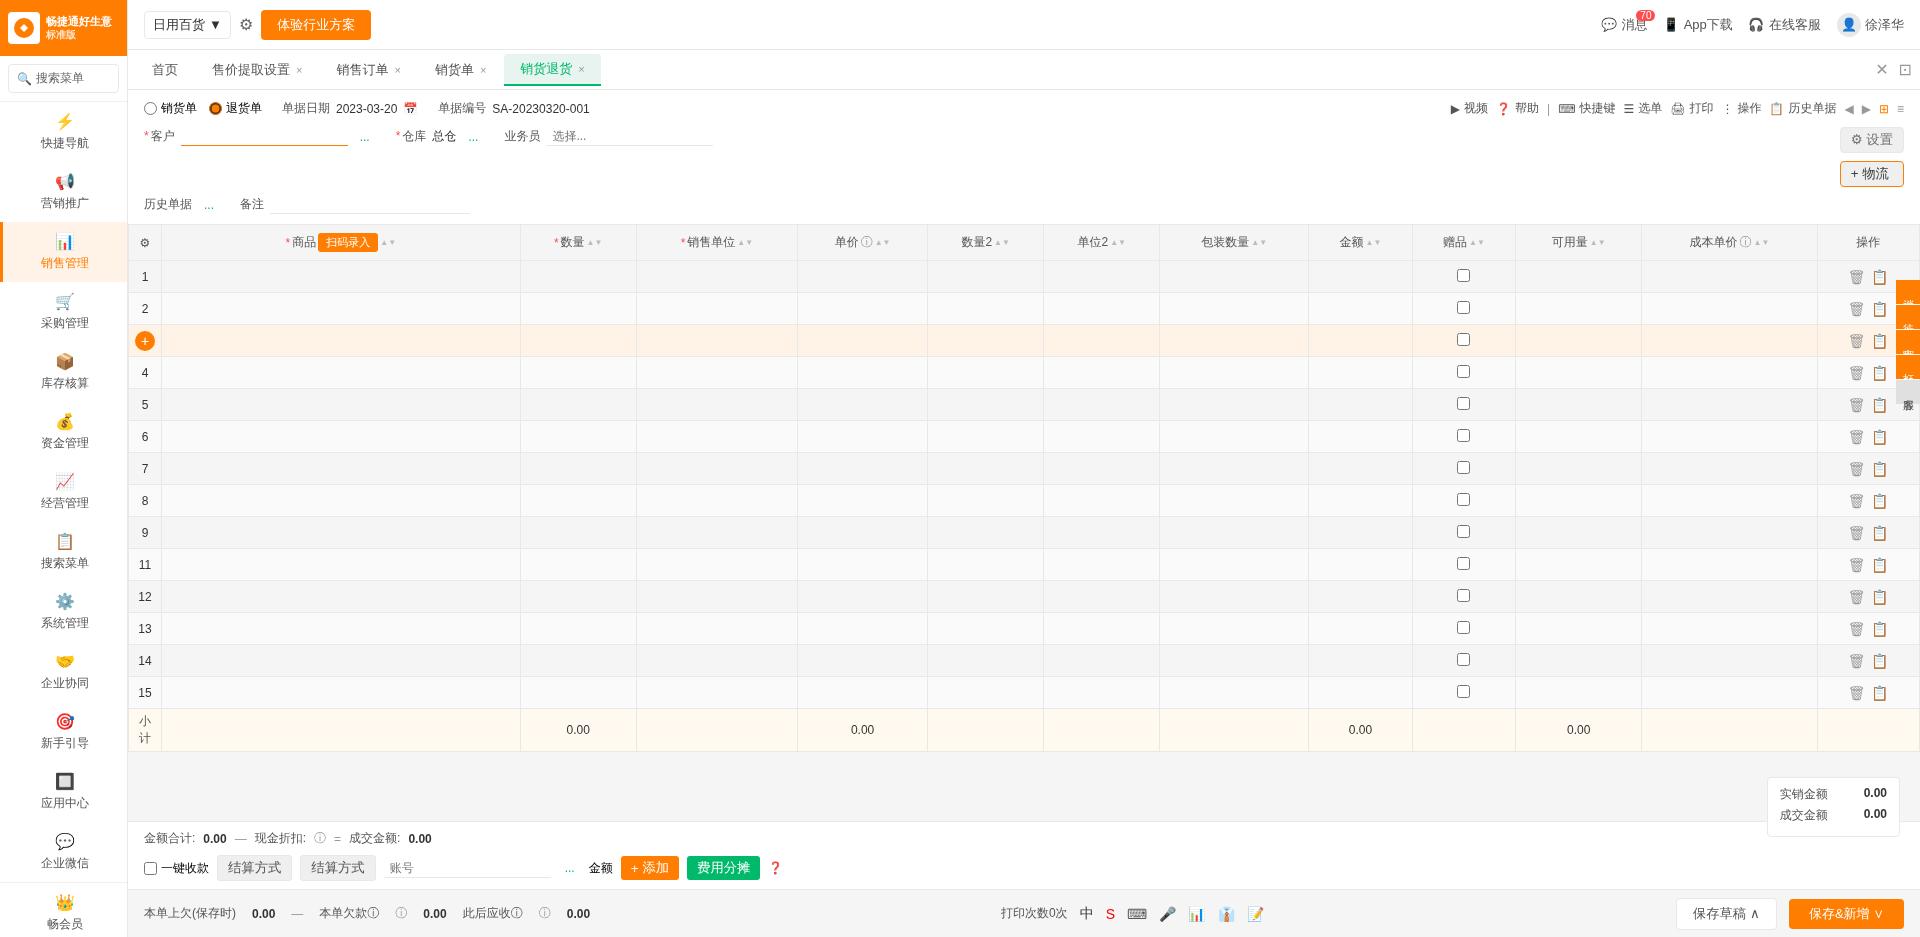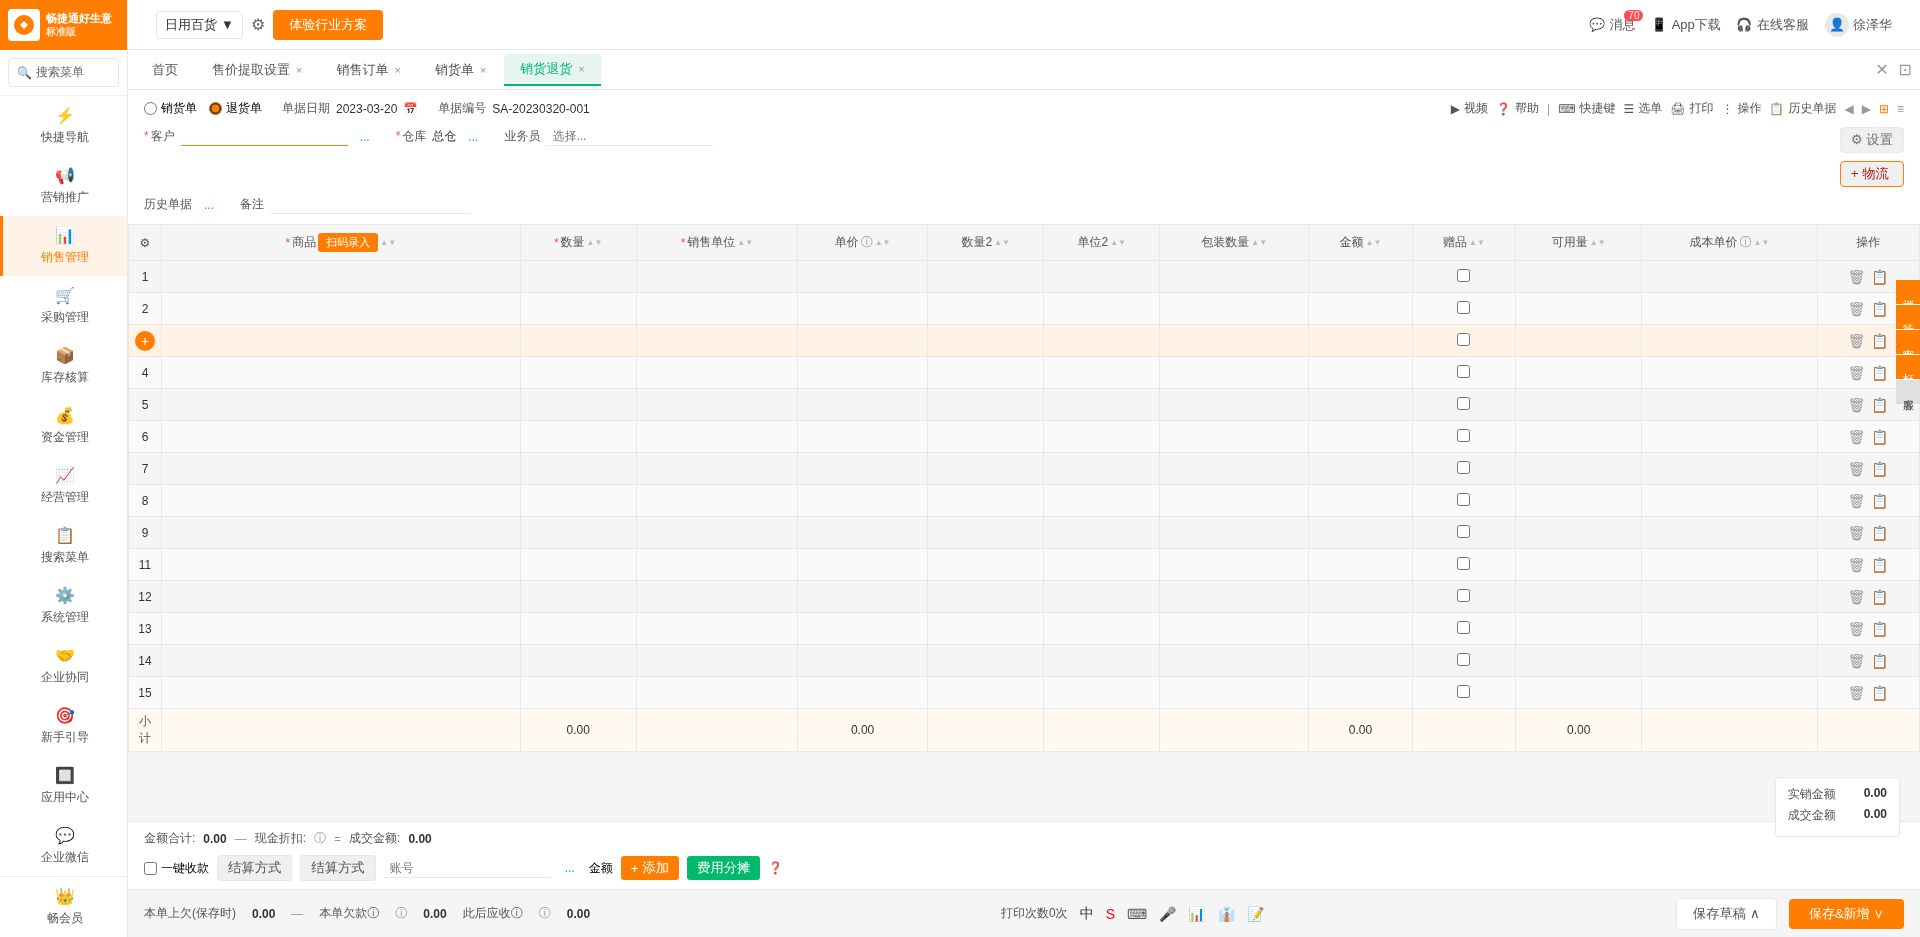--- a/index.html
+++ b/index.html
@@ -1,34 +1,34 @@
 <!DOCTYPE html>
 <html><head>
   <meta charset="utf-8">
   <style>
     * { margin: 0; padding: 0; box-sizing: border-box; }
     body { font-family: 'Microsoft YaHei', Arial, sans-serif; font-size: 12px; background: #f5f5f5; width: 1920px; height: 937px; overflow: hidden; display: flex; }
 
     
     .sidebar { width: 128px; background: #fff; display: flex; flex-direction: column; border-right: 1px solid #e8e8e8; flex-shrink: 0; }
-    .sidebar-logo { background: #ff7d00; padding: 12px 8px; display: flex; align-items: center; gap: 6px; color: #fff; font-size: 13px; font-weight: bold; height: 50px; }
+    .sidebar-logo { background: #ff7d00; padding: 12px 8px; display: flex; align-items: center; gap: 6px; color: #fff; font-size: 13px; font-weight: bold; height: 56px; }
     .sidebar-logo .logo-icon { width: 32px; height: 32px; background: #fff; border-radius: 4px; display: flex; align-items: center; justify-content: center; }
     .sidebar-logo .logo-icon svg { width: 24px; height: 24px; }
     .sidebar-search { padding: 8px; border-bottom: 1px solid #f0f0f0; }
     .sidebar-search-btn { width: 100%; background: none; border: 1px solid #e8e8e8; border-radius: 4px; padding: 5px 8px; font-size: 12px; color: #666; cursor: pointer; display: flex; align-items: center; gap: 4px; }
     .sidebar-item { padding: 10px 8px; display: flex; flex-direction: column; align-items: center; gap: 4px; cursor: pointer; color: #555; font-size: 12px; border-left: 3px solid transparent; }
     .sidebar-item.active { background: #fff3e8; color: #ff7d00; border-left-color: #ff7d00; }
     .sidebar-item .icon { font-size: 16px; }
     .sidebar-bottom { margin-top: auto; border-top: 1px solid #f0f0f0; }
 
     
     .main { flex: 1; display: flex; flex-direction: column; overflow: hidden; }
 
     
-    .topbar { height: 50px; background: #fff; display: flex; align-items: center; justify-content: space-between; padding: 0 28px; border-bottom: 1px solid #e8e8e8; }
+    .topbar { height: 50px; background: #fff; display: flex; align-items: center; justify-content: space-between; padding: 0 16px; border-bottom: 1px solid #e8e8e8; }
     .topbar-left { display: flex; align-items: center; gap: 8px; }
     .topbar-selector { display: flex; align-items: center; gap: 4px; font-size: 13px; color: #333; border: 1px solid #e8e8e8; border-radius: 4px; padding: 4px 8px; cursor: pointer; }
     .topbar-gear { color: #666; font-size: 16px; cursor: pointer; }
     .topbar-btn { background: #ff7d00; color: #fff; border: none; border-radius: 4px; padding: 6px 16px; font-size: 13px; cursor: pointer; }
     .topbar-right { display: flex; align-items: center; gap: 16px; color: #555; font-size: 13px; }
     .topbar-right .msg-icon { position: relative; }
     .msg-badge { position: absolute; top: -6px; right: -8px; background: #ff4d4f; color: #fff; font-size: 10px; border-radius: 8px; padding: 0 4px; }
 
     
     .tabs { height: 40px; background: #fff; display: flex; align-items: center; border-bottom: 1px solid #e8e8e8; padding: 0 8px; gap: 2px; }
@@ -40,21 +40,21 @@
     .radio-item { display: flex; align-items: center; gap: 4px; cursor: pointer; }
     .radio-item input { accent-color: #ff7d00; }
     .form-field { display: flex; align-items: center; gap: 6px; }
     .form-label { color: #555; white-space: nowrap; }
     .form-label.required::before { content: '*'; color: #ff4d4f; margin-right: 2px; }
     .form-input { border: none; border-bottom: 1px solid #e8e8e8; padding: 2px 6px; min-width: 120px; font-size: 12px; outline: none; color: #999; }
     .dots-btn { color: #00b96b; cursor: pointer; padding: 2px 6px; }
     .toolbar-right { margin-left: auto; display: flex; gap: 8px; align-items: center; }
     .toolbar-btn { display: flex; align-items: center; gap: 4px; color: #555; font-size: 12px; cursor: pointer; }
     .setting-btn { border: 1px solid #e8e8e8; border-radius: 4px; padding: 3px 10px; color: #737373; cursor: pointer; display: flex; align-items: center; gap: 4px; }
-    .add-logistics { border: 1px solid #ff7d00; border-radius: 4px; padding: 3px 10px; color: #b91c1c; cursor: pointer; display: flex; align-items: center; gap: 4px; margin-top: 4px; }
+    .add-logistics { border: 1px solid #ff7d00; border-radius: 4px; padding: 3px 10px; color: #404040; cursor: pointer; display: flex; align-items: center; gap: 4px; margin-top: 4px; }
     .data-table { width: 100%; border-collapse: collapse; }
     .data-table thead tr { background: #f5f5f5; }
     .data-table thead th { padding: 8px 6px; border: 1px solid #e8e8e8; font-weight: normal; color: #555; font-size: 12px; white-space: nowrap; text-align: center; position: relative; }
     .data-table tbody td { padding: 4px 6px; border: 1px solid #e8e8e8; font-size: 12px; color: #333; height: 32px; }
     .data-table tbody tr:nth-child(even) { background: #fafafa; }
     .data-table tbody tr.active-row { background: #fff3e8; }
     .row-num { text-align: center; color: #999; }
     .checkbox-cell { text-align: center; }
     .checkbox-cell input { accent-color: #00b96b; }
     .col-arrows { display: inline-flex; flex-direction: column; font-size: 8px; color: #bbb; cursor: pointer; }
@@ -78,21 +78,21 @@
     .help-icon { color: #999; cursor: pointer; }
 
     
     .footer { height: 48px; background: #f5f5f5; border-top: 1px solid #e8e8e8; display: flex; align-items: center; padding: 0 16px; font-size: 12px; color: #555; gap: 16px; }
     .footer-right { margin-left: auto; display: flex; align-items: center; gap: 12px; }
     .save-draft-btn { background: #fff; border: 1px solid #e8e8e8; border-radius: 4px; padding: 6px 16px; color: #555; cursor: pointer; display: flex; align-items: center; gap: 4px; }
     .save-new-btn { background: #ff7d00; color: #fff; border: none; border-radius: 4px; padding: 6px 20px; cursor: pointer; font-size: 13px; display: flex; align-items: center; gap: 4px; }
 
     
     .summary-panel { position: absolute; right: 20px; bottom: 100px; background: #fff; border: 1px solid #e8e8e8; border-radius: 4px; padding: 8px 12px; }
-    .summary-row { display: flex; justify-content: space-between; gap: 28px; font-size: 12px; margin-bottom: 4px; }
+    .summary-row { display: flex; justify-content: space-between; gap: 36px; font-size: 12px; margin-bottom: 4px; }
     .summary-label { color: #555; }
     .summary-value { color: #333; font-weight: bold; }
 
     .divider { color: #999; }
     .topbar-icon { cursor: pointer; display: flex; align-items: center; gap: 4px; }
     .form-actions { display: flex; flex-direction: column; gap: 4px; margin-left: auto; }
     .content-body { flex: 1; display: flex; flex-direction: column; overflow: hidden; padding: 0; }
     .table-container { flex: 1; overflow: auto; }
 
     .header-form { background: #fff; padding: 10px 16px; }

